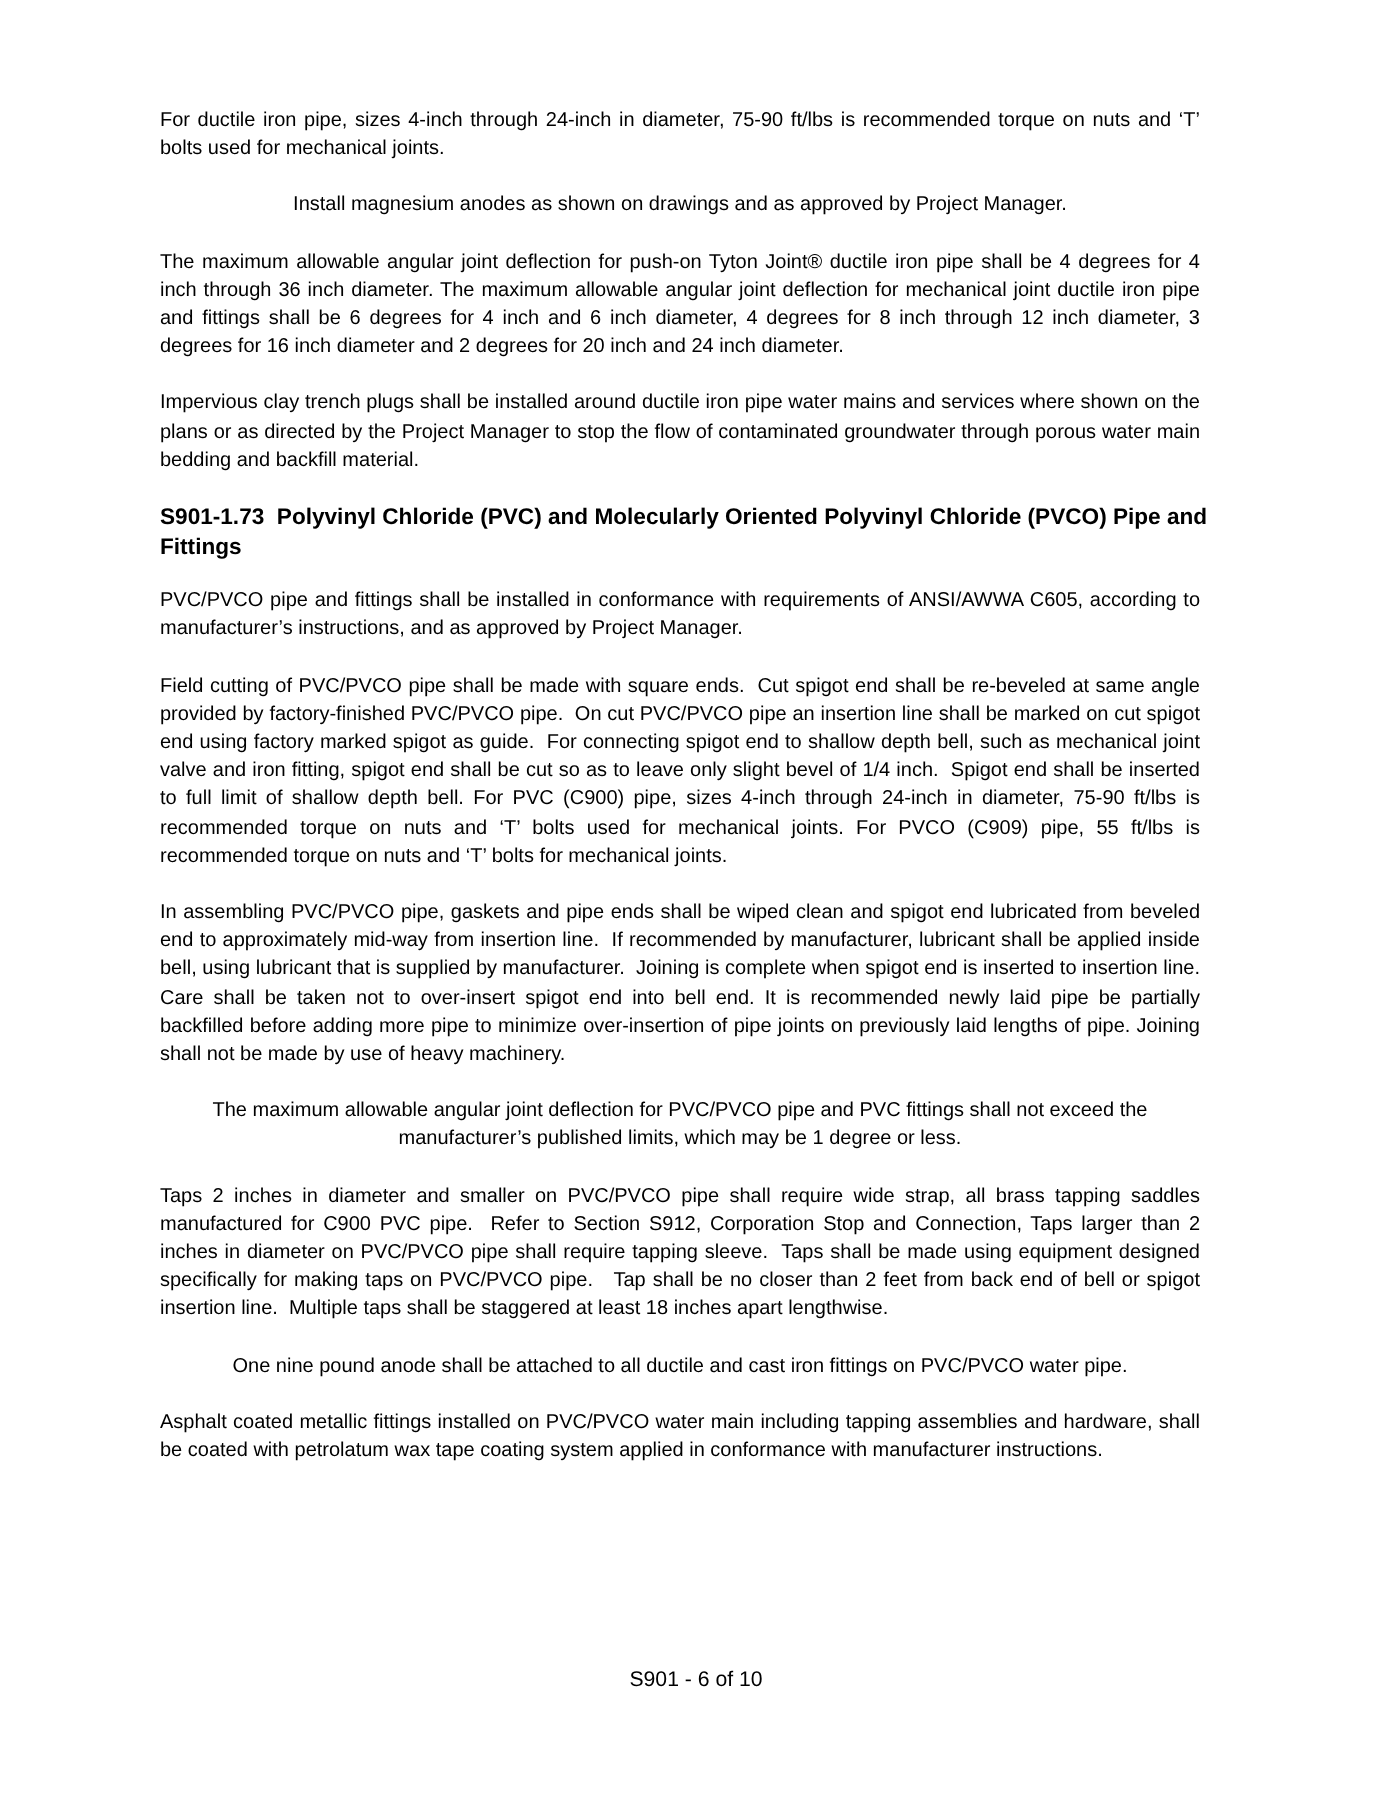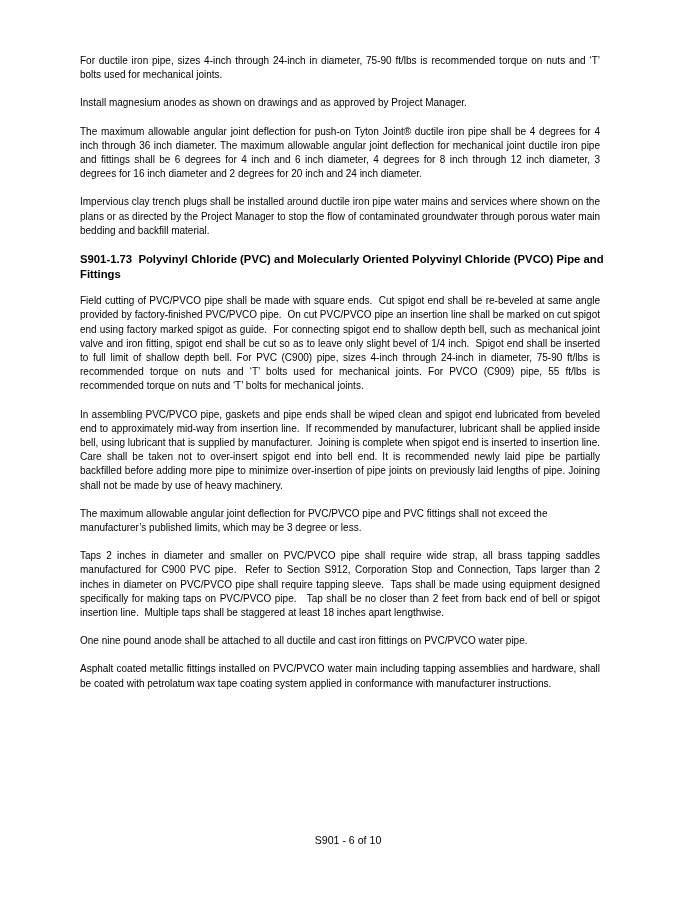--- a/index.html
+++ b/index.html
@@ -27,21 +27,21 @@
   p.para {
     margin: 0 16px 14px 0;
     font-size: 10px;
     line-height: 14.2px;
     text-align: justify;
     -webkit-hyphens: none;
     hyphens: none;
     white-space: pre-wrap;
   }
   p.para.ragged {
-    text-align: left;
+    text-align: center;
   }
   h2.heading {
     margin: 0 0 13px 0;
     font-size: 11.3px;
     line-height: 14.6px;
     font-weight: bold;
     text-align: left;
     white-space: pre-wrap;
   }
   .footer {
@@ -60,23 +60,24 @@
 <body>
 
 <div class="page">
 
   <div class="content">
       <p class="para">For ductile iron pipe, sizes 4-inch through 24-inch in diameter, 75-90 ft/lbs is recommended torque on nuts and ‘T’ bolts used for mechanical joints.</p>
       <p class="para ragged">Install magnesium anodes as shown on drawings and as approved by Project Manager.</p>
       <p class="para">The maximum allowable angular joint deflection for push-on Tyton Joint® ductile iron pipe shall be 4 degrees for 4 inch through 36 inch diameter. The maximum allowable angular joint deflection for mechanical joint ductile iron pipe and fittings shall be 6 degrees for 4 inch and 6 inch diameter, 4 degrees for 8 inch through 12 inch diameter, 3 degrees for 16 inch diameter and 2 degrees for 20 inch and 24 inch diameter.</p>
       <p class="para">Impervious clay trench plugs shall be installed around ductile iron pipe water mains and services where shown on the plans or as directed by the Project Manager to stop the flow of contaminated groundwater through porous water main bedding and backfill material.</p>
       <h2 class="heading">S901-1.73  Polyvinyl Chloride (PVC) and Molecularly Oriented Polyvinyl Chloride (PVCO) Pipe and Fittings</h2>
+      <p class="para">PVC/PVCO pipe and fittings shall be installed in conformance with requirements of ANSI/AWWA C605, according to manufacturer’s instructions, and as approved by Project Manager.</p>
       <p class="para">Field cutting of PVC/PVCO pipe shall be made with square ends.  Cut spigot end shall be re-beveled at same angle provided by factory-finished PVC/PVCO pipe.  On cut PVC/PVCO pipe an insertion line shall be marked on cut spigot end using factory marked spigot as guide.  For connecting spigot end to shallow depth bell, such as mechanical joint valve and iron fitting, spigot end shall be cut so as to leave only slight bevel of 1/4 inch.  Spigot end shall be inserted to full limit of shallow depth bell. For PVC (C900) pipe, sizes 4-inch through 24-inch in diameter, 75-90 ft/lbs is recommended torque on nuts and ‘T’ bolts used for mechanical joints. For PVCO (C909) pipe, 55 ft/lbs is recommended torque on nuts and ‘T’ bolts for mechanical joints.</p>
       <p class="para">In assembling PVC/PVCO pipe, gaskets and pipe ends shall be wiped clean and spigot end lubricated from beveled end to approximately mid-way from insertion line.  If recommended by manufacturer, lubricant shall be applied inside bell, using lubricant that is supplied by manufacturer.  Joining is complete when spigot end is inserted to insertion line.  Care shall be taken not to over-insert spigot end into bell end. It is recommended newly laid pipe be partially backfilled before adding more pipe to minimize over-insertion of pipe joints on previously laid lengths of pipe. Joining shall not be made by use of heavy machinery.</p>
-      <p class="para ragged">The maximum allowable angular joint deflection for PVC/PVCO pipe and PVC fittings shall not exceed the manufacturer’s published limits, which may be 3 degree or less.</p>
+      <p class="para ragged">The maximum allowable angular joint deflection for PVC/PVCO pipe and PVC fittings shall not exceed the manufacturer’s published limits, which may be 1 degree or less.</p>
       <p class="para">Taps 2 inches in diameter and smaller on PVC/PVCO pipe shall require wide strap, all brass tapping saddles manufactured for C900 PVC pipe.  Refer to Section S912, Corporation Stop and Connection, Taps larger than 2 inches in diameter on PVC/PVCO pipe shall require tapping sleeve.  Taps shall be made using equipment designed specifically for making taps on PVC/PVCO pipe.   Tap shall be no closer than 2 feet from back end of bell or spigot insertion line.  Multiple taps shall be staggered at least 18 inches apart lengthwise.</p>
       <p class="para ragged">One nine pound anode shall be attached to all ductile and cast iron fittings on PVC/PVCO water pipe.</p>
       <p class="para">Asphalt coated metallic fittings installed on PVC/PVCO water main including tapping assemblies and hardware, shall be coated with petrolatum wax tape coating system applied in conformance with manufacturer instructions.</p>
     </div>
 
   <div class="footer">
     <span>S901 - 6 of 10</span>
   </div>
 
 </div>

